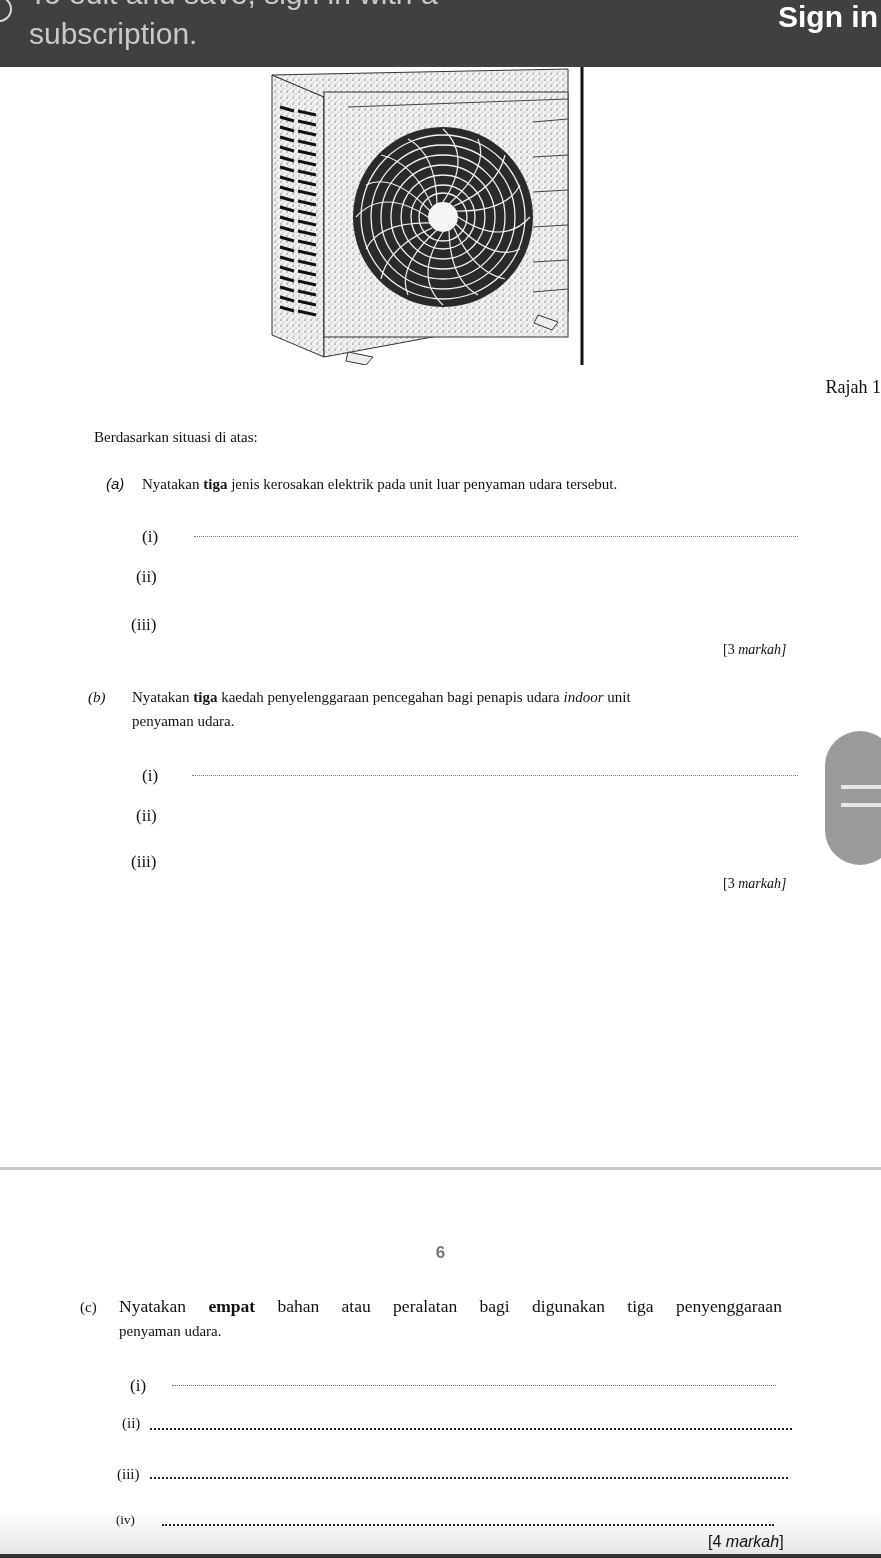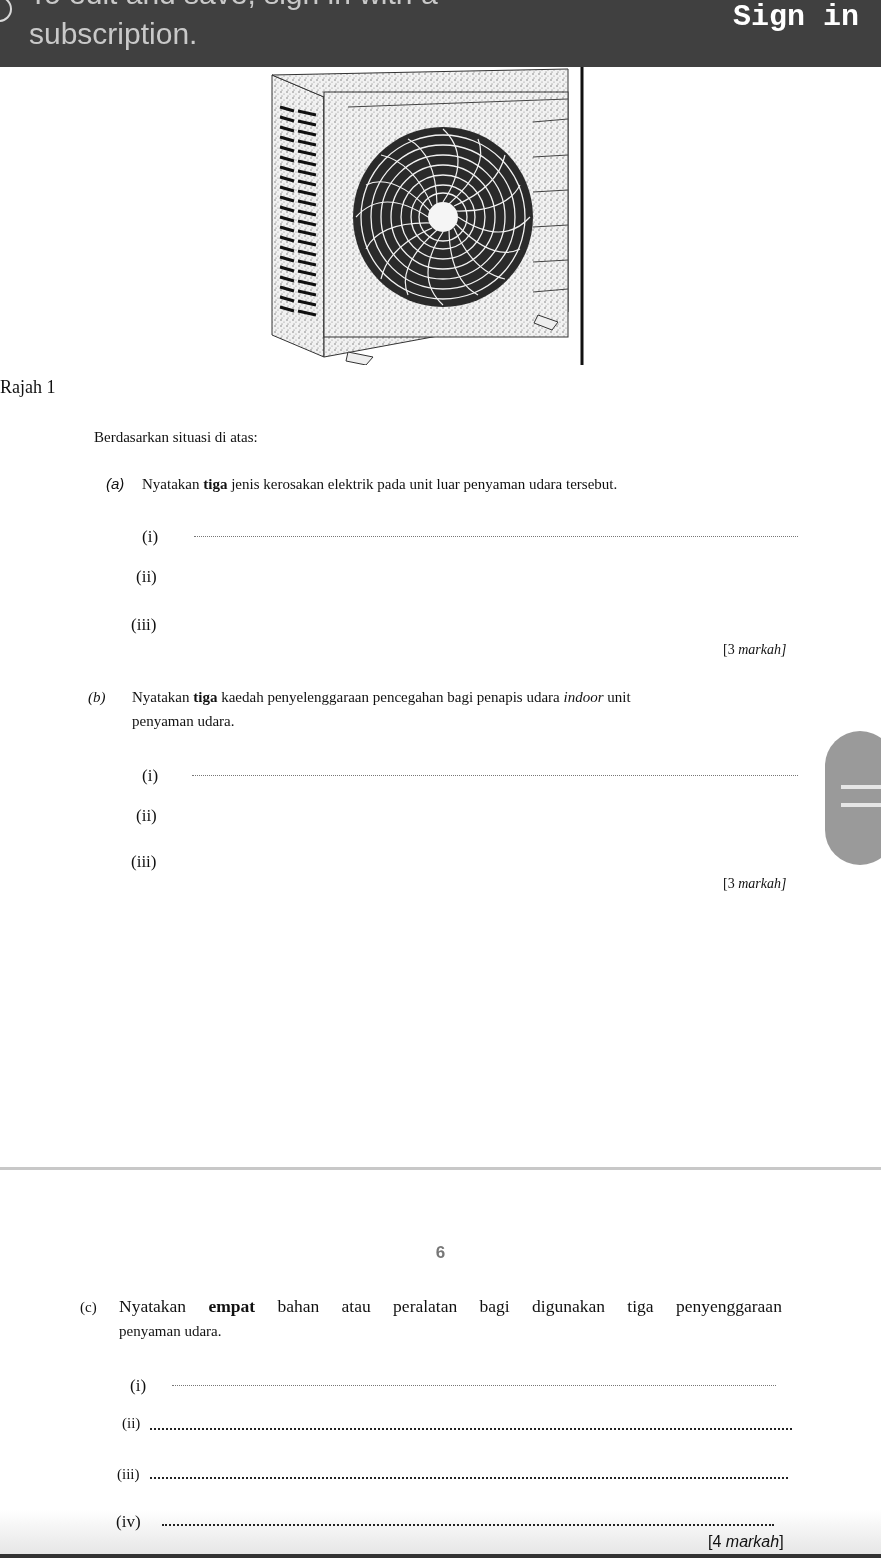--- a/index.html
+++ b/index.html
@@ -17,31 +17,31 @@
   .banner-icon {
     position: absolute; left: -14px; top: -4px; width: 22px; height: 22px;
     border: 2px solid #d8d8d8; border-radius: 50%;
   }
   .banner-text {
     position: absolute; left: 29px; top: -26px; width: 560px;
     font-family: "Liberation Sans", sans-serif; font-size: 30px; line-height: 40px;
     color: #c9c9c9;
   }
   .signin {
-    position: absolute; right: 22px; top: 0px;
-    font-family: Liberation Mono, monospace; font-size: 30px; font-weight: bold;
+    position: absolute; right: 3px; top: 0px;
+    font-family: Liberation Sans, sans-serif; font-size: 30px; font-weight: bold;
     color: #ffffff; line-height: 34px; cursor: pointer;
   }
   
   .figure {
     position: absolute; left: 268px; top: 67px; width: 318px; height: 298px;
   }
   .figure svg { display: block; }
   .caption {
-    position: absolute; left: 0; width: 881px; top: 377px; text-align: left;
+    position: absolute; left: 0; width: 881px; top: 377px; text-align: right;
     font-size: 18px;
   }
   .text { position: absolute; font-size: 15px; line-height: 22px; white-space: nowrap; }
   .q-label { font-style: italic; display: inline-block; width: 36px; }
   .roman { position: absolute; font-size: 17px; }
   .dots {
     position: absolute; height: 0; border-top: 1.5px dotted #777;
   }
   .dots.dark { border-top: 2px dotted #222; }
   .marks { position: absolute; font-size: 14px; }
@@ -235,16 +235,16 @@
 <div class="text" style="left:119px; top:1320px;">penyaman udara.</div>
 
 <div class="roman" style="left:130px; top:1376px;">(i)</div>
 <div class="dots" style="left:172px; top:1385px; width:604px;"></div>
 <div class="roman" style="left:122px; top:1415px; font-size:15px;">(ii)</div>
 <div class="dots dark" style="left:150px; top:1428px; width:642px;"></div>
 <div class="roman" style="left:117px; top:1466px; font-size:15px;">(iii)</div>
 <div class="dots dark" style="left:150px; top:1477px; width:638px;"></div>
 
 <div class="bottom-shade"></div>
-<div class="roman" style="left:116px; top:1512px; font-size:17px;">(iv)</div>
+<div class="roman" style="left:116px; top:1512px; font-size:13px;">(iv)</div>
 <div class="dots dark" style="left:162px; top:1524px; width:612px;"></div>
 <div class="marks" style="left:708px; top:1533px; font-family:'Liberation Sans',sans-serif; font-size:16px;"><span>[4 </span><i>markah</i><span>]</span></div>
 <div class="bottom-edge"></div>
 
 </body></html>

